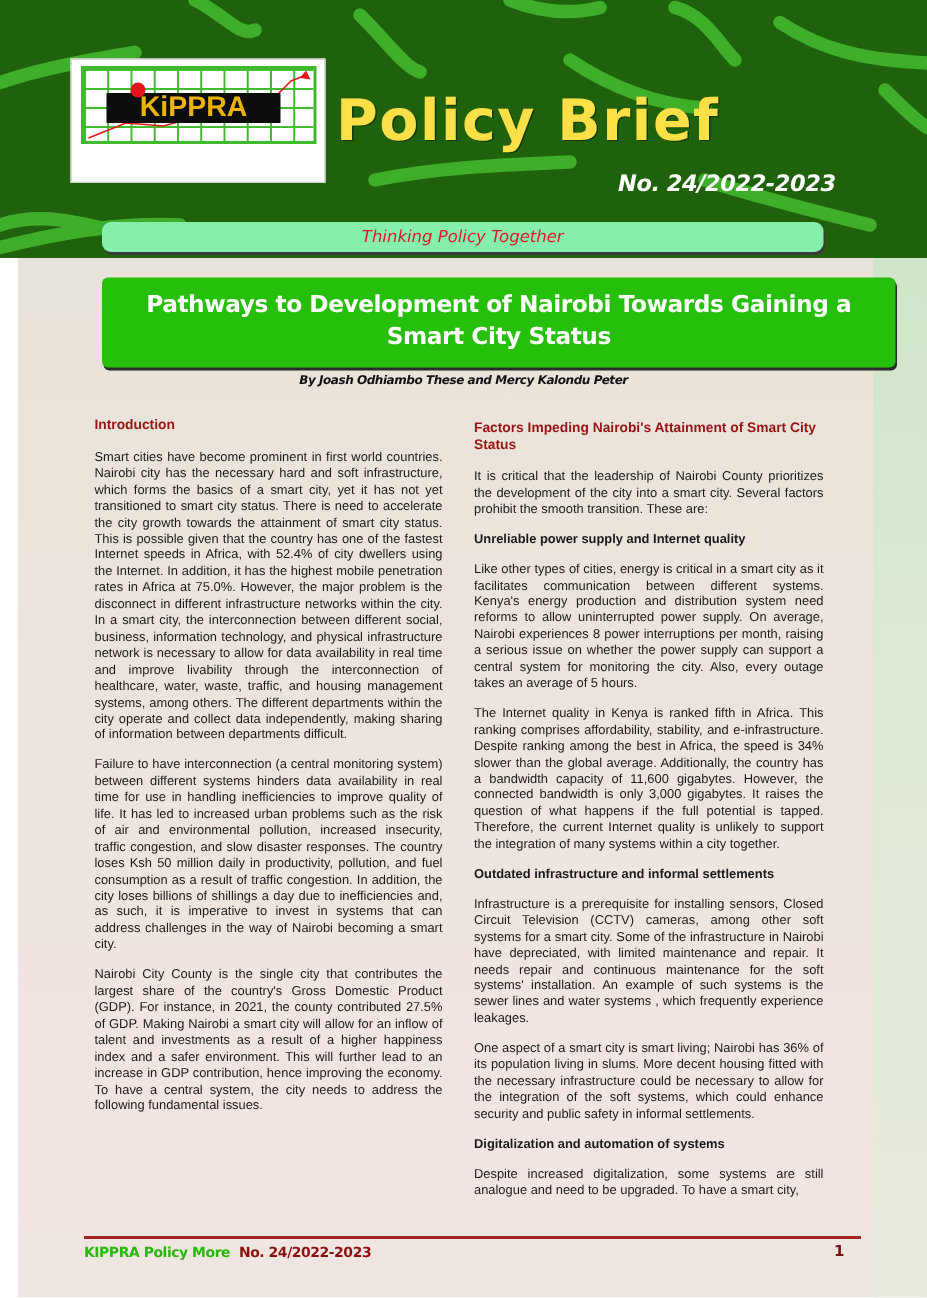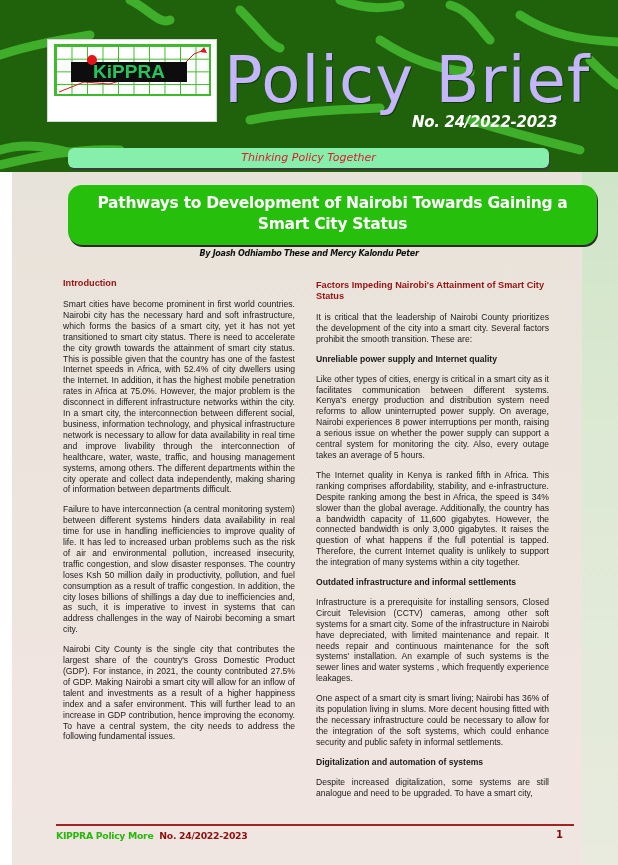--- a/index.html
+++ b/index.html
@@ -23,33 +23,33 @@
         linear-gradient(to right, #3fba2c 1px, transparent 1px),
         linear-gradient(to bottom, #3fba2c 1px, transparent 1px);
       background-size: 15.5px 12.7px;
     }
     .logo-word {
       position: absolute; left: 23px; top: 22px; width: 116px; height: 20px;
       background: #0d0d0d; color: #fff; font-family: "Liberation Sans", sans-serif;
       font-weight: bold; font-size: 19px; line-height: 20px; letter-spacing: 0px;
       text-align: center; color: #111;
     }
-    .logo-word span { color: #22c55e; }
+    .logo-word span { color: #eab308; }
     .logo-dot {
       position: absolute; left: 39px; top: 15px; width: 10px; height: 10px;
       border-radius: 50%; background: #e4141a;
     }
     .logo-sub {
       position: absolute; left: 5px; top: 59px; width: 162px;
       font-size: 7.6px; font-weight: bold; color: #111; line-height: 10px; white-space: nowrap;
     }
     .pb-title {
       position: absolute; left: 224px; top: 52px;
-      font-family: "DejaVu Sans", sans-serif; font-weight: normal;
-      font-size: 64px; letter-spacing: 1px; color: #c4b5fd; line-height: 56px;
+      font-family: "DejaVu Sans", sans-serif; font-weight: bold;
+      font-size: 38px; letter-spacing: 1px; color: #fde047; line-height: 56px;
       text-shadow: 1px 1px 0 #0f3a06;
     }
     .pb-number {
       position: absolute; left: 412px; top: 113px;
       font-family: "DejaVu Sans", sans-serif; font-weight: bold; font-style: italic;
       font-size: 15px; color: #ffffff; letter-spacing: -0.3px;
     }
     .tagline {
       position: absolute; left: 68px; top: 148px; width: 481px; height: 20px;
       background: #86efac; border-radius: 6px;
@@ -62,21 +62,21 @@
     .page {
       position: absolute; left: 12px; top: 172px; width: 606px; height: 693px;
       background: linear-gradient(180deg, #e8e3da 0%, #ece4dc 40%, #f1e5e1 85%, #efe6e1 100%);
     }
     .right-band {
       position: absolute; left: 582px; top: 172px; width: 36px; height: 693px;
       background: linear-gradient(180deg, #cfe5c8 0%, #dde9d4 40%, #e8ebde 100%);
     }
     .title-box {
       position: absolute; left: 68px; top: 185px; width: 529px; height: 60px;
-      background: #26bf0c; border-radius: 14px;
+      background: #26bf0c; border-radius: 4px;
       box-shadow: 1px 2px 0 #2a2a2a;
       color: #ffffff; text-align: center;
       font-family: "DejaVu Sans", sans-serif; font-weight: bold; font-size: 15.5px;
       line-height: 21px; padding-top: 8px; letter-spacing: -0.3px;
     }
     .byline {
       position: absolute; left: 0; top: 249px; width: 618px; text-align: center;
       font-family: "DejaVu Sans", sans-serif; font-style: italic; font-weight: bold;
       font-size: 8px; color: #111; letter-spacing: -0.3px;
     }

